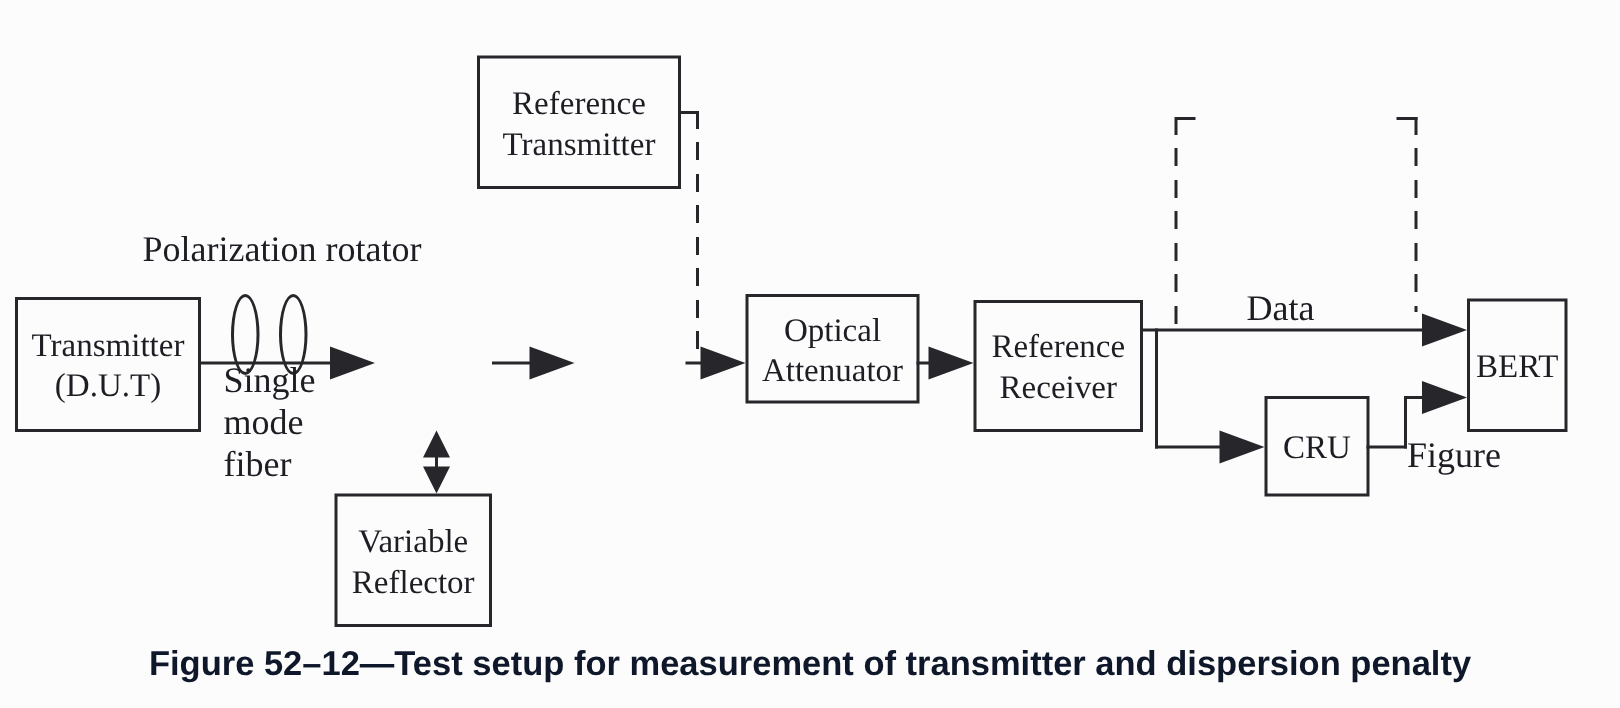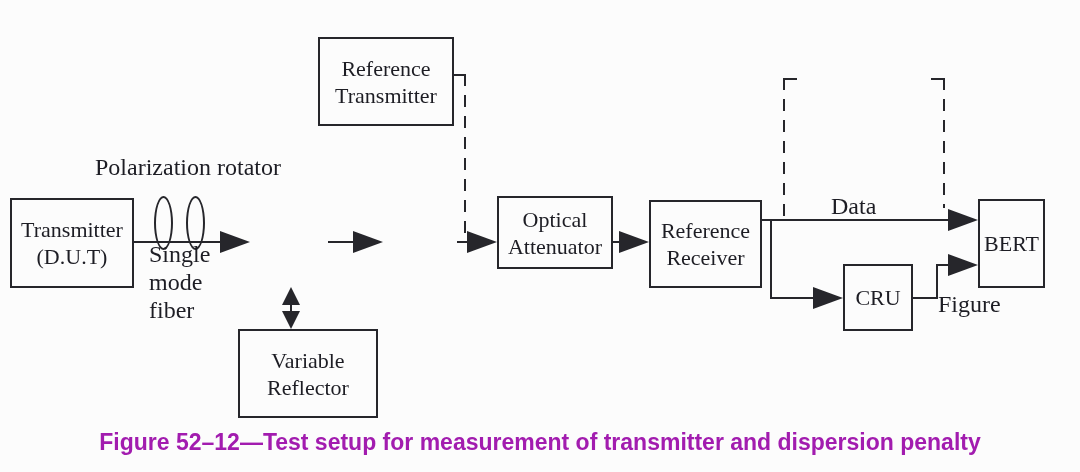--- a/index.html
+++ b/index.html
@@ -78,21 +78,21 @@
 </style>
 </head>
 <body>
 
 <div class="stage" style="background: rgb(252, 252, 252);">
 
   <div class="box" style="left:10px;top:198px;width:124px;height:90px">
     <span class="box-label">Transmitter
 (D.U.T)</span>
   </div>
-  <div class="box" style="left:238px;top:329px;width:140px;height:89px">
+  <div class="box" style="left:223px;top:329px;width:105px;height:89px">
     <span class="box-label">Variable
 Reflector</span>
   </div>
   <div class="box" style="left:318px;top:37px;width:136px;height:89px">
     <span class="box-label">Reference
 Transmitter</span>
   </div>
   <div class="box" style="left:497px;top:196px;width:116px;height:73px">
     <span class="box-label">Optical
 Attenuator</span>
@@ -147,15 +147,15 @@
   <div class="loop" style="left:154px;top:196px"></div>
   <div class="loop" style="left:186px;top:196px"></div>
 
   <div class="flabel" style="left:95px;top:153px">Polarization rotator</div>
   <div class="flabel" style="left:149px;top:240px">Single
 mode
 fiber</div>
   <div class="flabel" style="left:831px;top:192px">Data</div>
   <div class="flabel" style="left:938px;top:290px">Figure</div>
 
-  <div class="caption" style="color: #a21caf;">Figure 52–12—Test setup for measurement of transmitter and dispersion penalty</div>
+  <div class="caption" style="color: #0f172a;">Figure 52–12—Test setup for measurement of transmitter and dispersion penalty</div>
 
 </div>
 
 </body></html>

